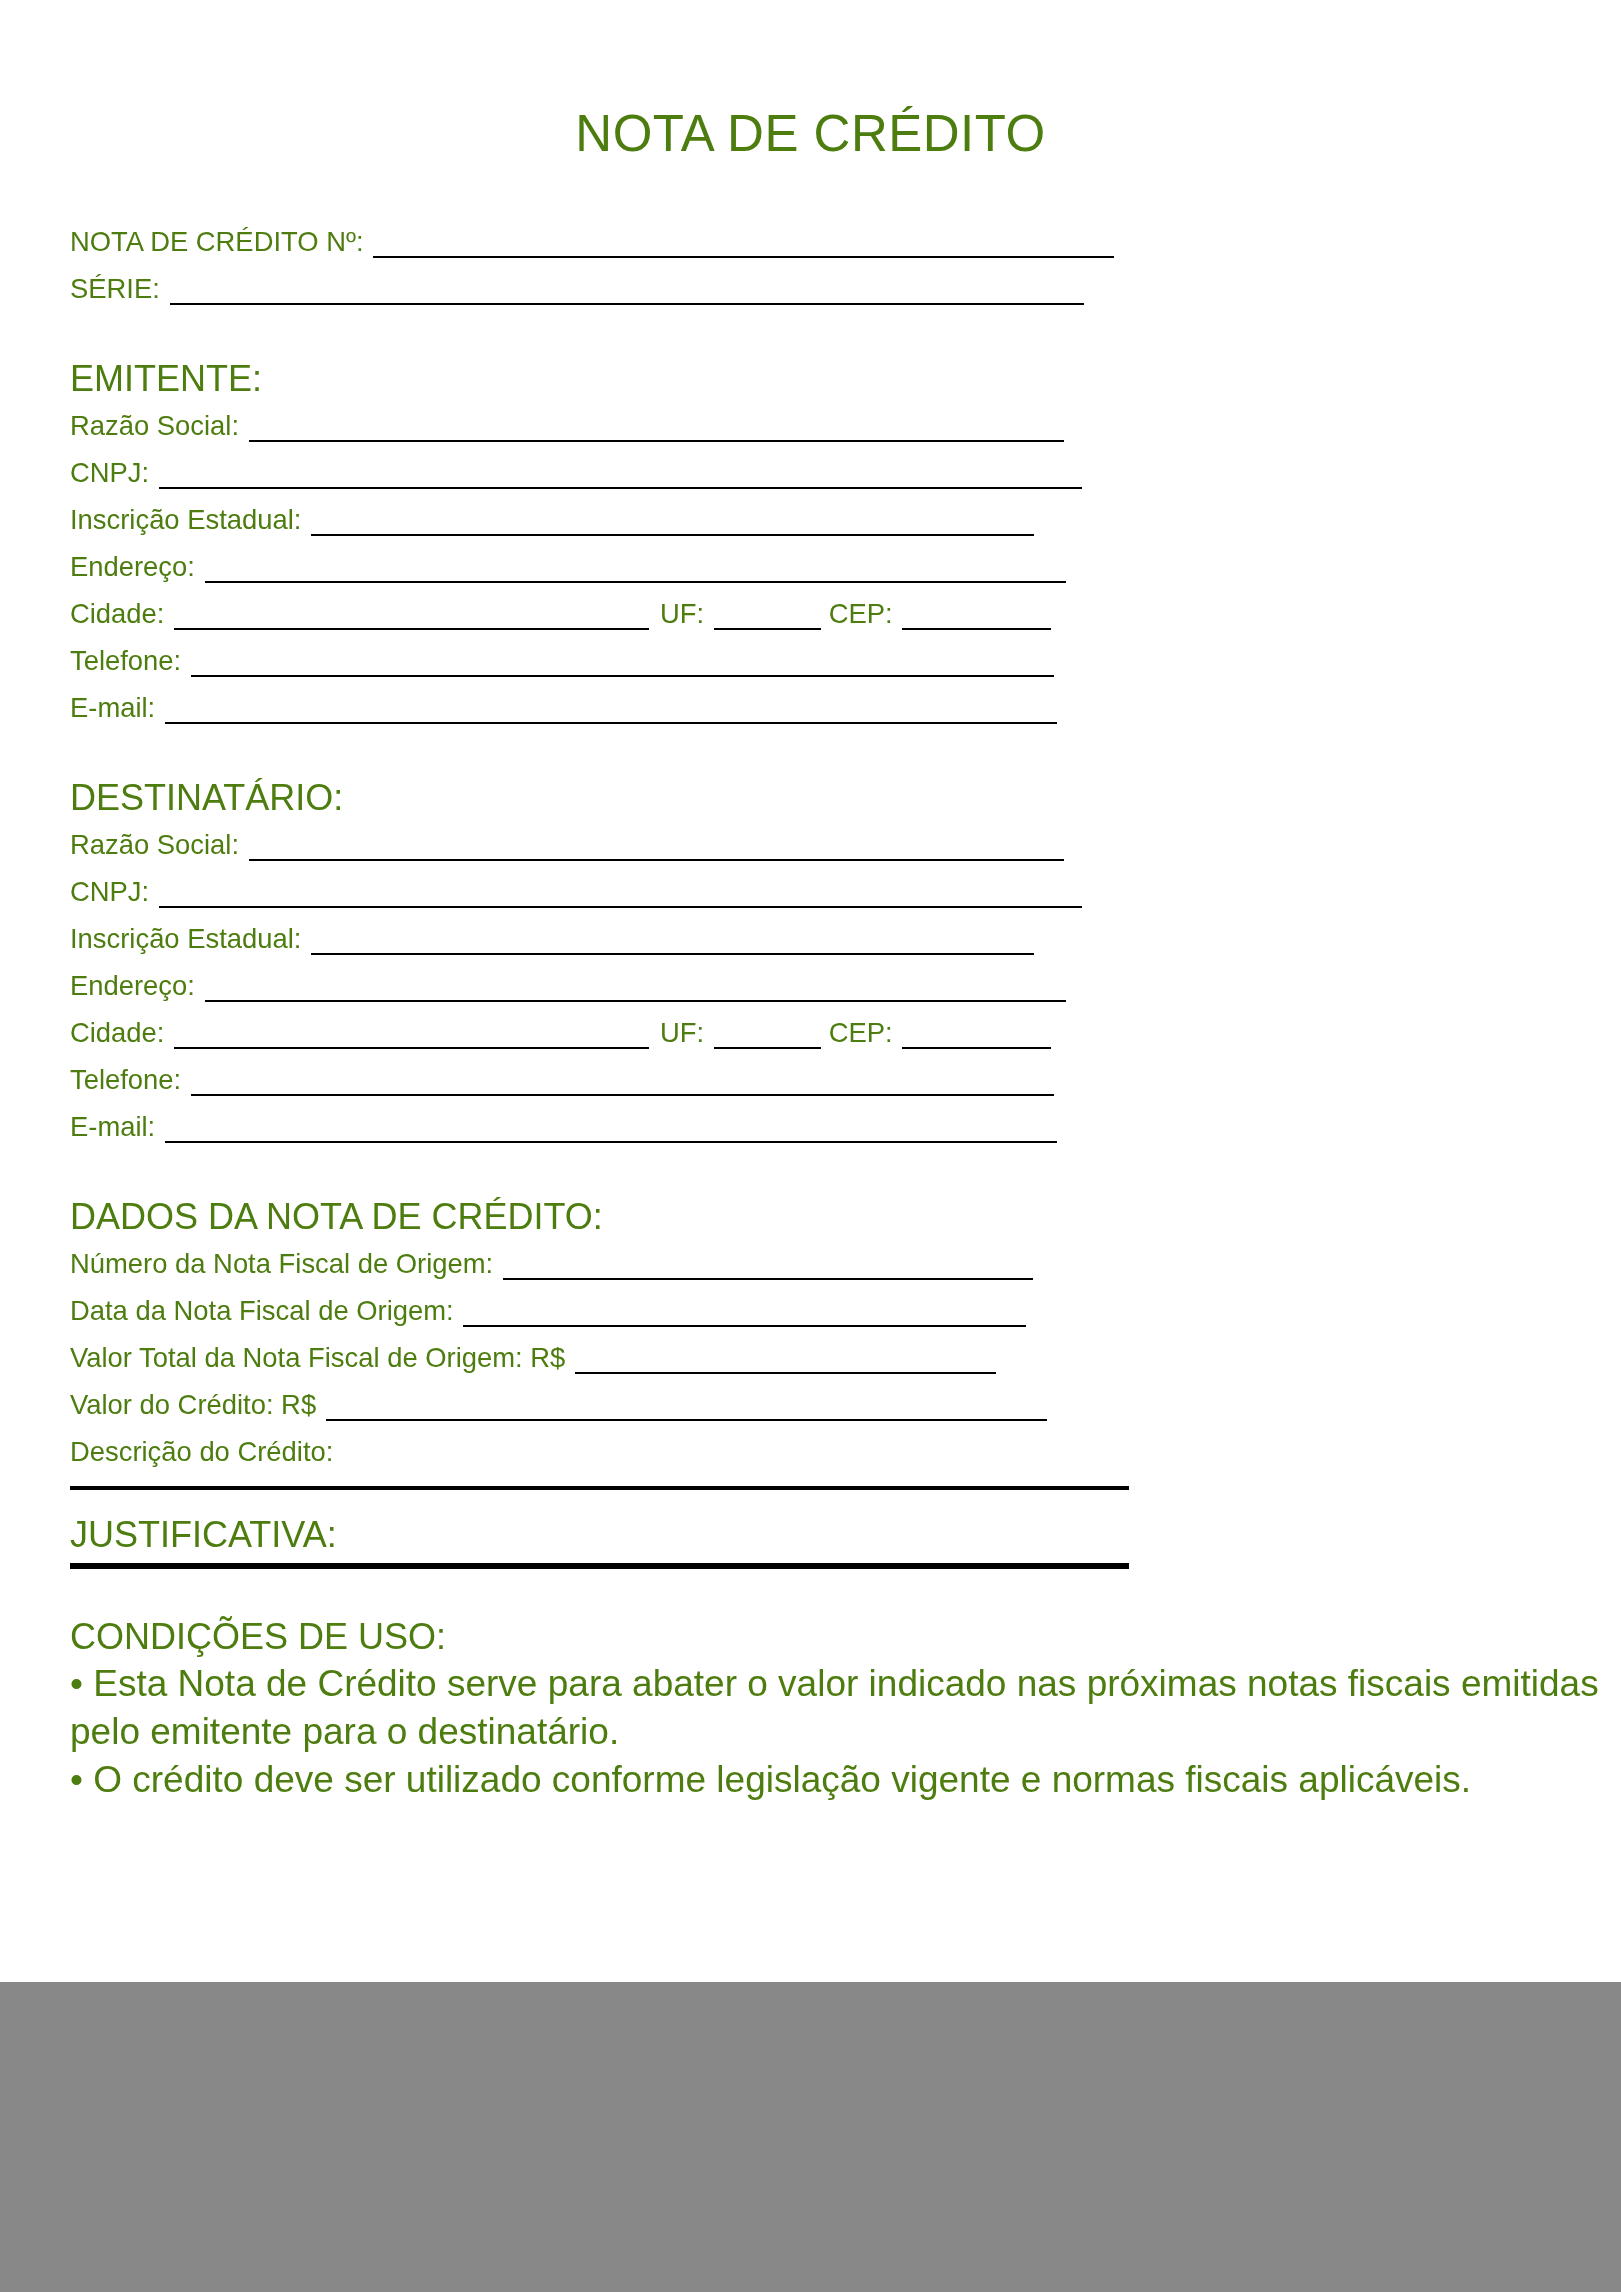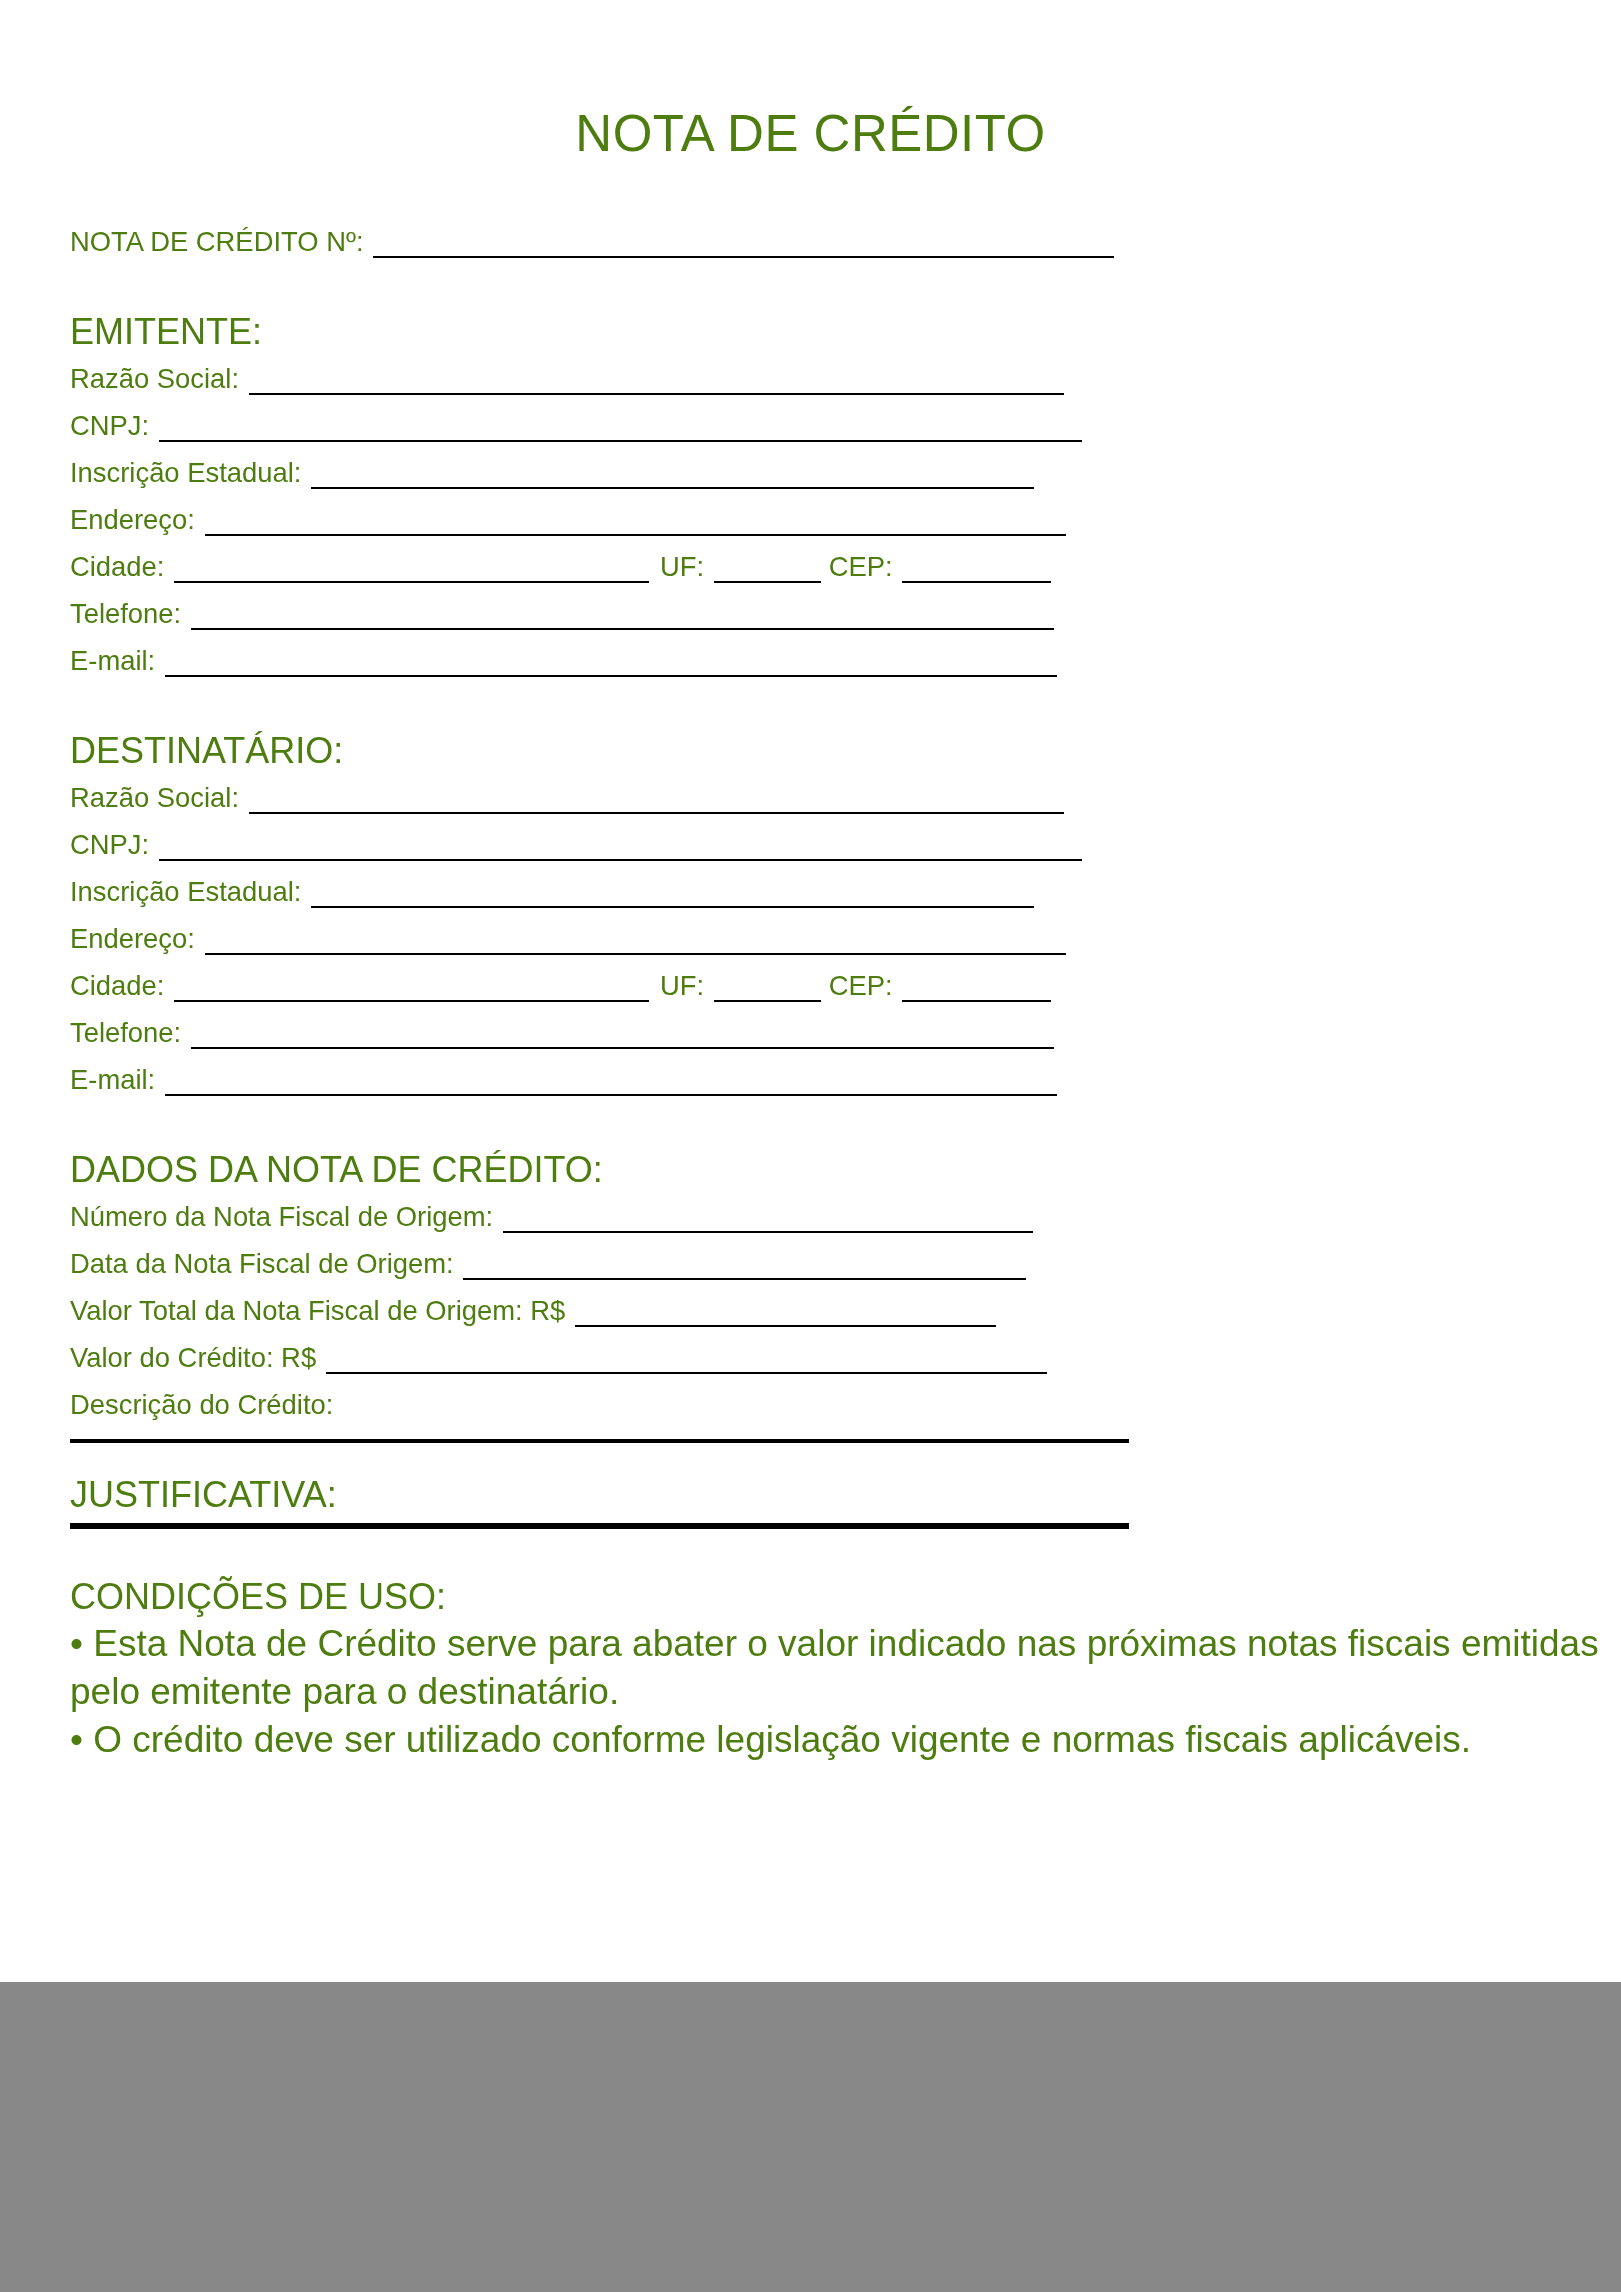--- a/index.html
+++ b/index.html
@@ -17,36 +17,40 @@
   }
   .row{display:flex;font-size:27.4px;line-height:47px;}
   .lbl{flex:none;white-space:pre;}
   .fl{
     flex:1;min-width:0;height:0;align-self:flex-end;
     border-bottom:2px solid #000;position:relative;bottom:6.9px;
     margin-left:9.8px;overflow:hidden;white-space:nowrap;
   }
   .fl.fixed{flex:none;}
   .sec-heading{font-size:36px;line-height:47px;margin-top:43px;}
-  .sec-heading.tight{margin-top:21px;}
+  .sec-heading.tight{margin-top:14px;}
   .line-row{width:1059px;}
   .desc-first{margin-top:17.6px;}
   .just-first{margin-top:11.8px;}
   .cond-line{font-size:37px;line-height:48px;white-space:nowrap;}
 </style>
 </head>
 <body>
 
 <div class="doc">
   <h1 class="title">NOTA DE CRÉDITO</h1>
 
   <div class="content">
 
     <div class="row" style="width:1044px">
       <span class="lbl">NOTA DE CRÉDITO Nº:</span>
+      <span class="fl"></span>
+    </div>
+    <div class="row" style="width:1014px">
+      <span class="lbl">SÉRIE:</span>
       <span class="fl"></span>
     </div>
 
     <div class="sec-heading">EMITENTE:</div>
     <div class="row" style="width:994px">
       <span class="lbl">Razão Social:</span>
       <span class="fl"></span>
     </div>
     <div class="row" style="width:1012px">
       <span class="lbl">CNPJ:</span>

